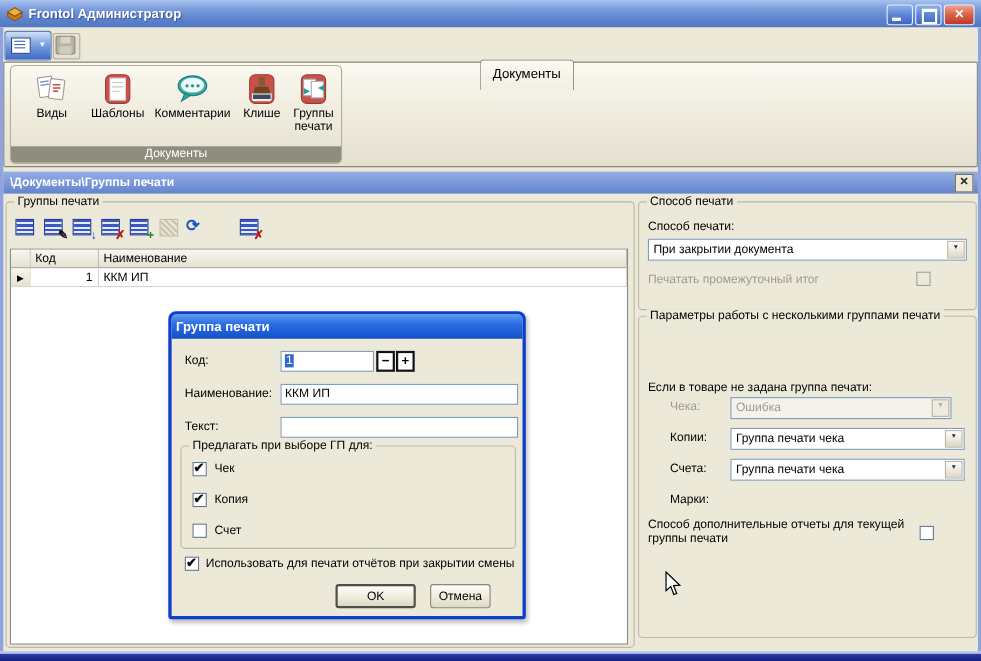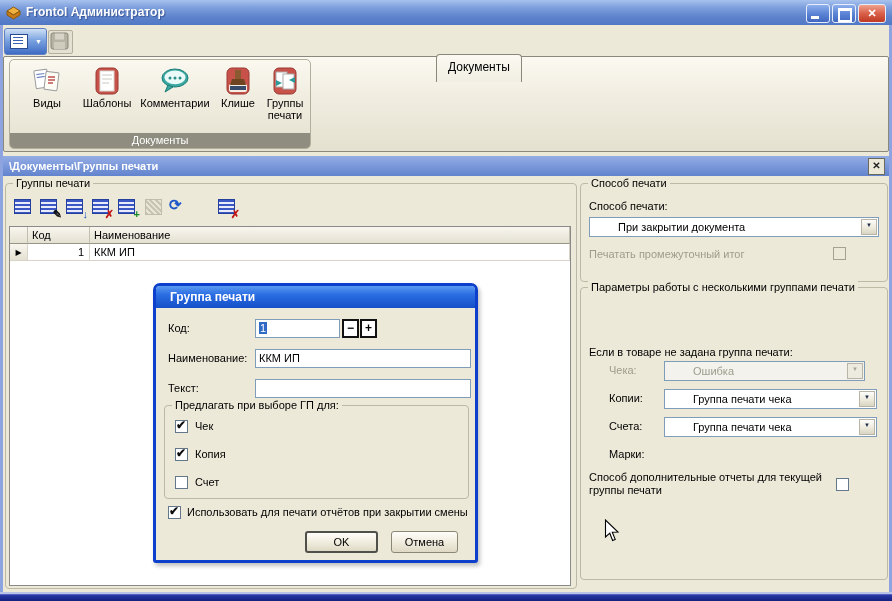--- a/index.html
+++ b/index.html
@@ -70,21 +70,21 @@
   .dcell{height:17px;line-height:17px;border-right:1px solid #d8d5c8;border-bottom:1px solid #d8d5c8;
     padding-left:4px;box-sizing:border-box;background:#fff;}
   .selcell{width:18px;padding:0;text-align:center;}
   .codecell{width:62px;}
   .namecell{flex:1;}
   .dcell.selcell{background:linear-gradient(180deg,#f8f6ee,#e4e1d2);font-size:8px;}
   .dcell.codecell{text-align:right;padding-right:5px;padding-left:0;}
 
   
   .combo{position:absolute;height:20px;background:#fff;border:1px solid #7f9db9;box-sizing:border-box;}
-  .combo-text{position:absolute;left:4px;top:2px;line-height:15px;white-space:nowrap;margin-left:24px;}
+  .combo-text{position:absolute;left:4px;top:2px;line-height:15px;white-space:nowrap;}
   .combo-arrow{position:absolute;right:1px;top:1px;bottom:1px;width:16px;
     background:linear-gradient(180deg,#fdfdfa 0%,#ece8da 60%,#d9d5c2 100%);
     border:1px solid #b8b5a6;box-sizing:border-box;text-align:center;}
   .combo-arrow span{font-size:6px;position:relative;top:-3px;color:#1c2c44;font-style:normal;}
   .combo.disabled{background:#f3f2ec;}
   .combo.disabled .combo-text{color:#9f9c8e;}
   .combo.disabled .combo-arrow{background:#edeadf;}
   .combo.disabled .combo-arrow span{color:#a8a496;}
 
   .checkbox{position:absolute;width:13px;height:13px;background:#fff;border:1px solid #64788c;box-sizing:border-box;}
@@ -102,21 +102,21 @@
     text-align:center;line-height:14px;font-weight:bold;font-size:12px;}
 
   .disabled-text{color:#9f9c8e;}
 
   
   .dialog{left:153px;top:283px;width:319px;height:274px;border:3px solid #0c3fcc;border-radius:7px 7px 3px 3px;
     background:#ece9d8;z-index:20;box-shadow:2px 3px 4px rgba(0,0,0,0.25);}
   .dlg-title{position:absolute;left:0;top:0;width:100%;height:22px;border-radius:4px 4px 0 0;
     background:linear-gradient(180deg,#5a9af2 0%,#2a6ce2 40%,#1450c8 100%);
     color:#fff;font-weight:bold;font-size:12px;line-height:22px;}
-  .dlg-title span{margin-left:14px;}
+  .dlg-title span{margin-left:4px;}
 
   
   .edge-l{left:0;top:25px;width:3px;height:567px;background:#8ea4e0;}
   .edge-r{left:889px;top:25px;width:3px;height:567px;background:#8ea4e0;}
   .edge-b{left:0;top:592px;width:892px;height:9px;
     background:linear-gradient(180deg,#b9c3e8 0%,#b9c3e8 22%,#2a3bab 30%,#121f7e 100%);}
 
   .cursor{z-index:50;}
 </style>
 </head>
@@ -350,21 +350,21 @@
       <span class="checkbox" style="left:10px;top:70px"></span>
       <span class="abs" style="left:30px;top:70px">Счет</span>
     </div>
 
     <span class="checkbox" style="left:12px;top:220px">
         <span class="mark">✔</span>
       </span>
     <span class="abs" style="left:31px;top:220px;white-space:nowrap">Использовать для печати отчётов при закрытии смены</span>
 
     <span class="xpbtn default" style="left:149px;top:245px;width:73px">OK</span>
-    <span class="xpbtn" style="left:235px;top:245px;width:67px">Отмена</span>
+    <span class="xpbtn" style="left:235px;top:245px;width:55px">Отмена</span>
   </div>
 
   <svg class="abs cursor" style="left:604px;top:519px" width="16" height="24" viewBox="0 0 16 24">
     <path d="M1.5 1 L1.5 18 L5.8 14.2 L8.6 21.5 L11.2 20.4 L8.3 13.3 L14 13 Z" fill="#fff" stroke="#000" stroke-width="1.1"></path>
   </svg>
 
   <div class="abs edge-l"></div>
   <div class="abs edge-r"></div>
   <div class="abs edge-b"></div>
 

